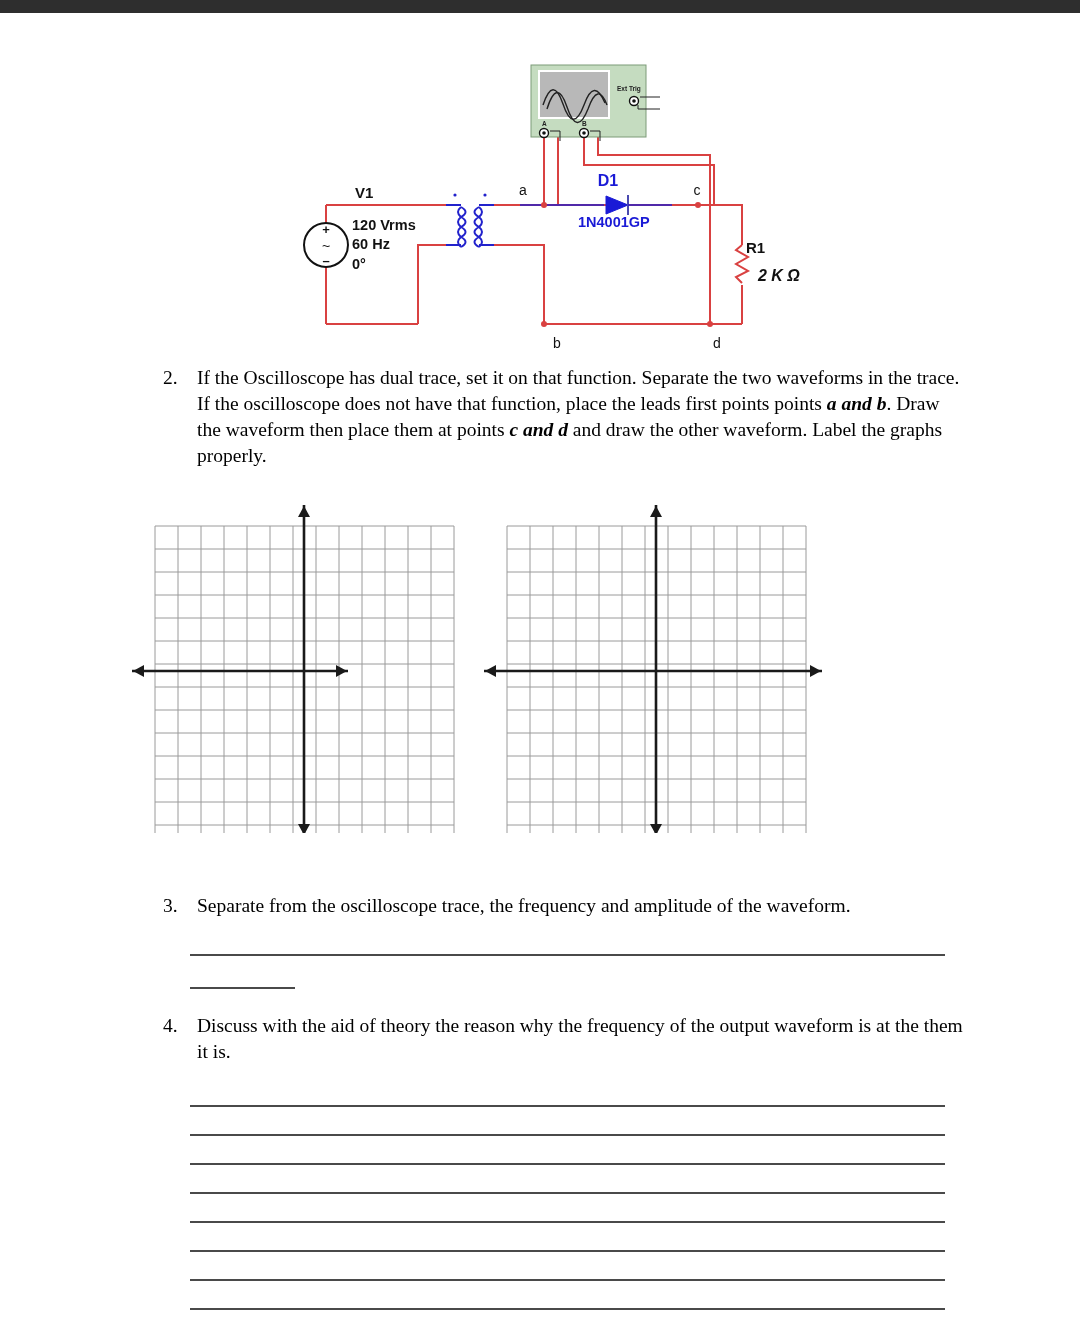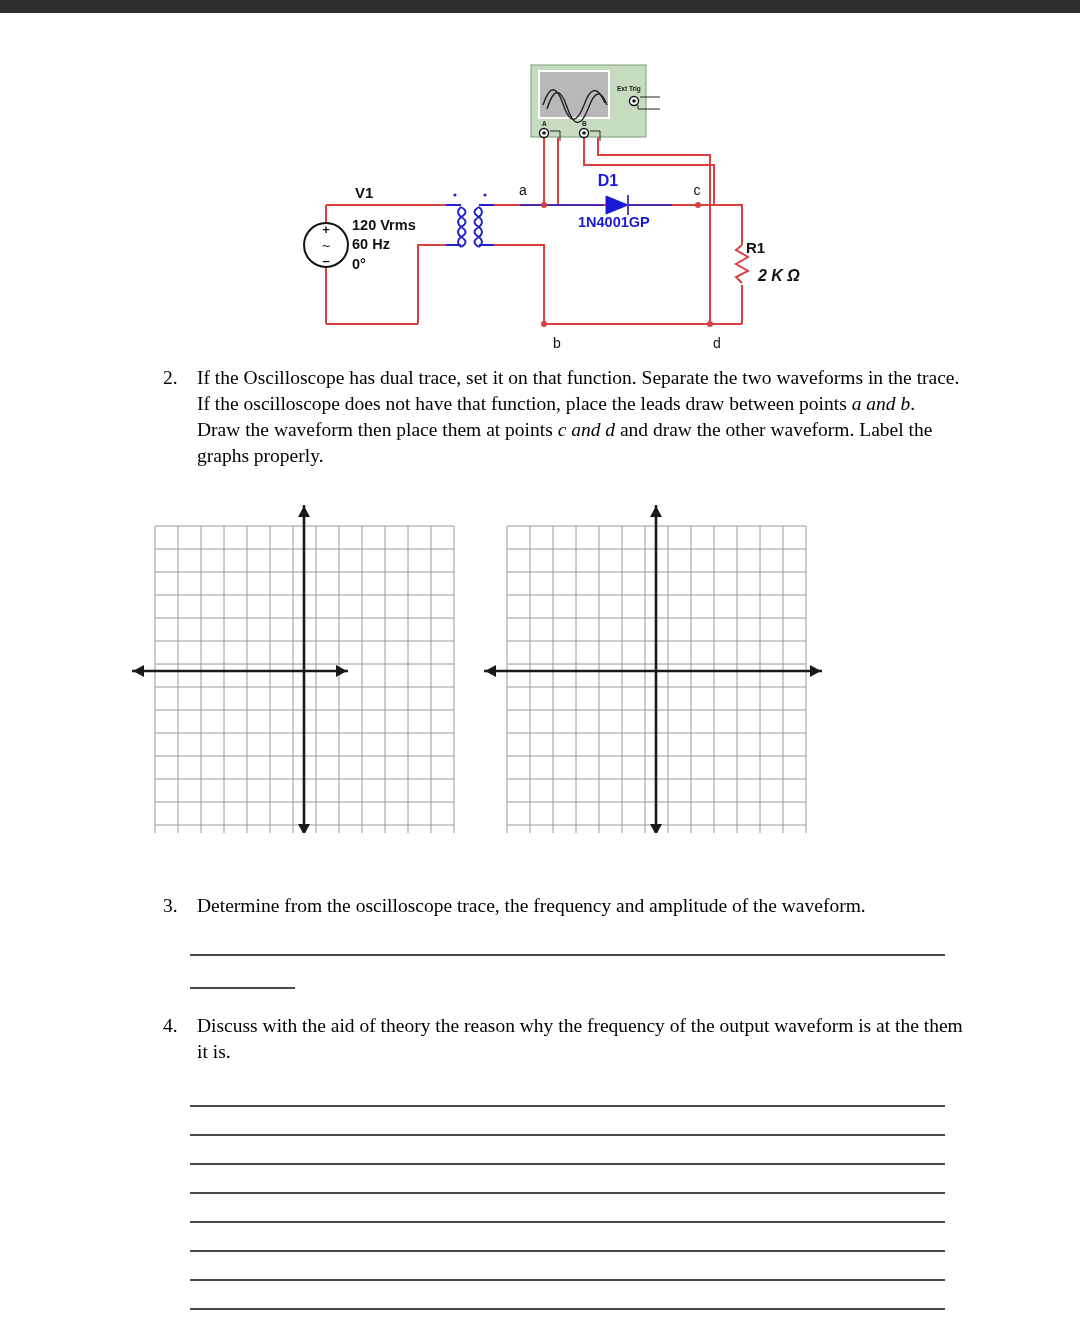--- a/index.html
+++ b/index.html
@@ -43,21 +43,21 @@
     color: #000;
   }
   .qnum {
     width: 34px;
     flex: 0 0 34px;
     text-align: left;
   }
   .qtext {
     flex: 1 1 auto;
   }
-  .qtext i { font-style: italic; }
+  .qtext i { font-style: italic; font-weight: bold; }
 
   #q2 { left: 163px; top: 352px; width: 800px; }
   #q3 { left: 163px; top: 880px; width: 800px; }
   #q4 { left: 163px; top: 1000px; width: 800px; }
 
   
   .graphs {
     position: absolute;
     left: 0; top: 470px;
     width: 1080px; height: 350px;
@@ -189,21 +189,21 @@
         <circle cx="584" cy="120" r="1.8" fill="#111"></circle>
         <path d="M590 118 L600 118 M600 118 L600 128" stroke="#222" stroke-width="1" fill="none"></path>
       </g>
       <text x="598" y="45" font-family="Liberation Mono, monospace" font-size="15" font-weight="bold" fill="#111" text-anchor="middle"></text>
     </svg>
   </div>
 
   <div class="qblock" id="q2">
     <div class="qnum">2.</div>
     <div class="qtext">
-      <span>If the Oscilloscope has dual trace, set it on that function. Separate the two waveforms in the trace. If the oscilloscope does not have that function, place the leads draw between points </span><i>a and b</i><span>. Draw the waveform then place them at points </span><i>c and d</i><span> and draw the other waveform. Label the graphs properly.</span>
+      <span>If the Oscilloscope has dual trace, set it on that function. Separate the two waveforms in the trace. If the oscilloscope does not have that function, place the leads first points points </span><i>a and b</i><span>. Draw the waveform then place them at points </span><i>c and d</i><span> and draw the other waveform. Label the graphs properly.</span>
     </div>
   </div>
 
   <div class="graphs">
     <svg width="1080" height="350" viewBox="0 0 1080 350" xmlns="http://www.w3.org/2000/svg">
 
       <g>
         <g id="grid-left-lines">
             <line x1="155" y1="43" x2="155" y2="365" stroke="#9a9a9a" stroke-width="1"></line>
             <line x1="178" y1="43" x2="178" y2="365" stroke="#9a9a9a" stroke-width="1"></line>
@@ -285,21 +285,21 @@
           <path d="M656 22 L656 353" stroke="#1a1a1a" stroke-width="2.6" fill="none"></path>
           <path d="M656 23 L650 34 L662 34 Z" fill="#1a1a1a"></path>
           <path d="M656 352 L650 341 L662 341 Z" fill="#1a1a1a"></path>
         </g>
       </g>
     </svg>
   </div>
 
   <div class="qblock" id="q3">
     <div class="qnum">3.</div>
-    <div class="qtext">Determine from the oscilloscope trace, the frequency and amplitude of the waveform.</div>
+    <div class="qtext">Separate from the oscilloscope trace, the frequency and amplitude of the waveform.</div>
   </div>
 
   <div class="qblock" id="q4">
     <div class="qnum">4.</div>
     <div class="qtext">Discuss with the aid of theory the reason why the frequency of the output waveform is at the them it is.</div>
   </div>
 
   <div class="rules-area" id="rules-area">
       <div class="rule" style="left: 190px; top: 941px; width: 755px; border-top-color: rgb(74, 74, 74);"></div>
       <div class="rule" style="left: 190px; top: 974px; width: 105px; border-top-color: rgb(74, 74, 74);"></div>

